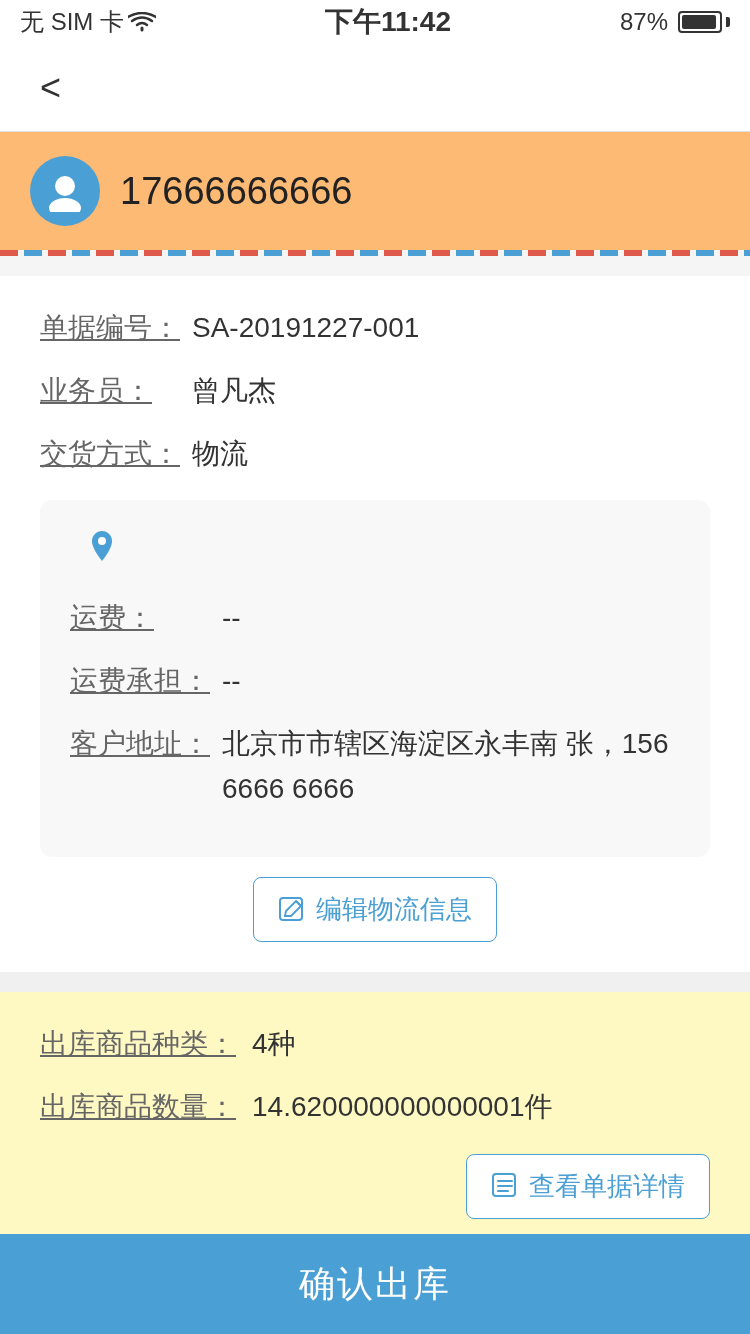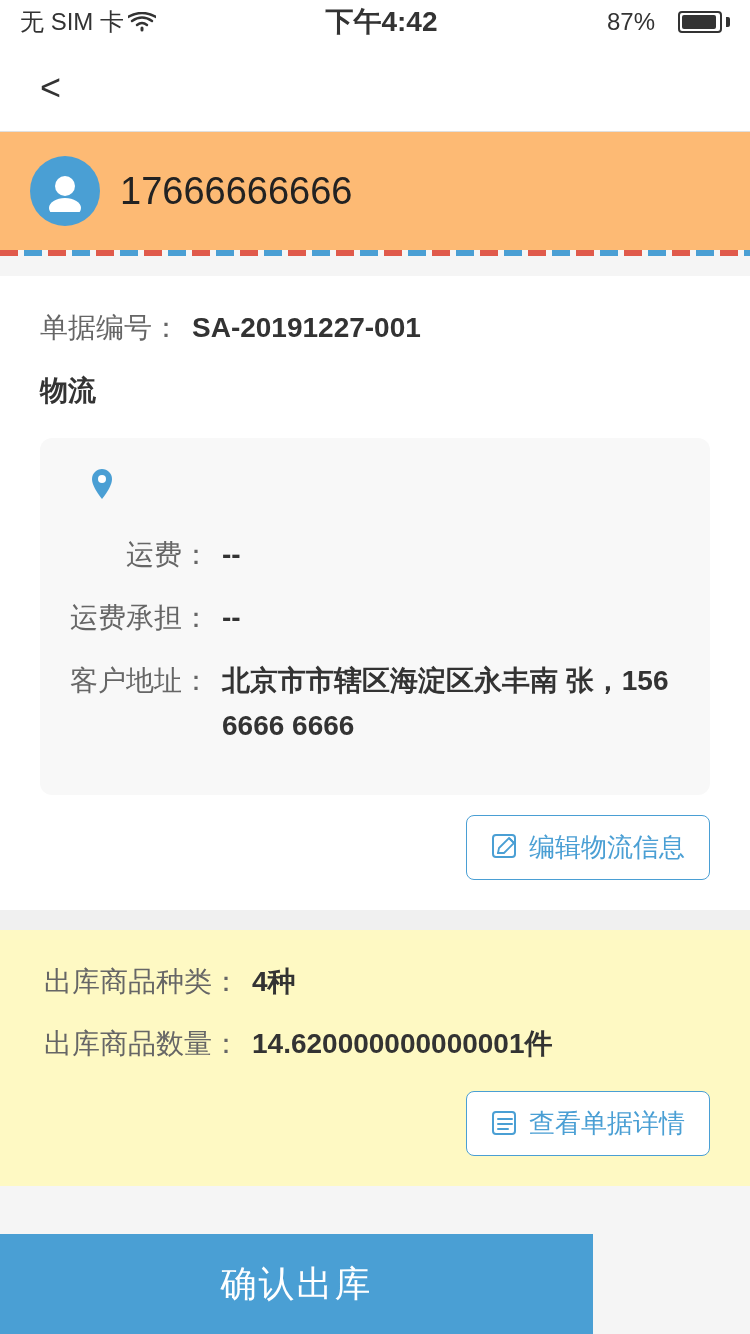--- a/index.html
+++ b/index.html
@@ -26,21 +26,21 @@
     }
     .status-left {
       display: flex;
       align-items: center;
       gap: 4px;
       font-size: 24px;
     }
     .status-right {
       display: flex;
       align-items: center;
-      gap: 23px;
+      gap: 10px;
       font-size: 24px;
     }
     .wifi-icon {
       width: 28px;
       height: 20px;
     }
     .battery-bar {
       display: inline-flex;
       align-items: center;
       gap: 4px;
@@ -139,29 +139,29 @@
     .info-row {
       display: flex;
       align-items: flex-start;
       margin-bottom: 18px;
       line-height: 1.6;
     }
     .info-label {
       color: #666;
       font-size: 28px;
       min-width: 140px;
-      text-align: right;
+      text-align: left;
       margin-right: 12px;
       flex-shrink: 0;
+      text-decoration: underline;
     }
     .info-value {
       color: #333;
       font-size: 28px;
       flex: 1;
-      font-weight: bold;
     }
     .info-value.blue {
       color: #4a9fd4;
     }
 
     
     .logistics-card {
       background: #f8f8f8;
       border-radius: 12px;
       padding: 28px 30px;
@@ -170,21 +170,21 @@
 
     .location-icon {
       display: inline-block;
       margin-left: 14px;
       vertical-align: middle;
     }
 
     
     .edit-btn-row {
       display: flex;
-      justify-content: flex-end;
+      justify-content: center;
       margin-top: 20px;
     }
     .edit-btn {
       border: 1.5px solid #4a9fd4;
       border-radius: 8px;
       padding: 14px 24px;
       color: #4a9fd4;
       font-size: 26px;
       display: flex;
       align-items: center;
@@ -229,21 +229,21 @@
       flex: 1;
       background: #f5f5f5;
       min-height: 200px;
     }
 
     
     .confirm-btn {
       position: fixed;
       bottom: 0;
       left: 0;
-      width: 593px;
+      width: 750px;
       height: 100px;
       background: #4a9fd4;
       color: #fff;
       font-size: 36px;
       font-weight: 500;
       display: flex;
       align-items: center;
       justify-content: center;
       cursor: pointer;
       letter-spacing: 2px;
@@ -261,21 +261,21 @@
   <div class="status-bar">
     <div class="status-left">
       <span>无 SIM 卡</span>
       <svg class="wifi-icon" viewBox="0 0 28 20" fill="none" xmlns="http://www.w3.org/2000/svg">
         <path d="M14 16 Q14 18 14 18" stroke="#333" stroke-width="3" stroke-linecap="round"></path>
         <path d="M9 13 Q14 9 19 13" stroke="#333" stroke-width="2.5" stroke-linecap="round" fill="none"></path>
         <path d="M4 9 Q14 2 24 9" stroke="#333" stroke-width="2.5" stroke-linecap="round" fill="none"></path>
         <path d="M0 5 Q14 -3 28 5" stroke="#333" stroke-width="2.5" stroke-linecap="round" fill="none"></path>
       </svg>
     </div>
-    <div class="status-center" style="font-size:28px;font-weight:600;">下午4:42</div>
+    <div class="status-center" style="font-size:28px;font-weight:600;">下午11:42</div>
     <div class="status-right">
       <span>87%</span>
       <div class="battery-bar">
         <div class="battery-rect">
           <div class="battery-fill"></div>
         </div>
         <div class="battery-tip"></div>
       </div>
     </div>
   </div>
@@ -295,20 +295,25 @@
   </div>
 
   <div class="dashed-divider"></div>
 
   <div class="section-white">
     <div class="info-row">
       <span class="info-label">单据编号：</span>
       <span class="info-value">SA-20191227-001</span>
     </div>
     <div class="info-row">
+      <span class="info-label">业务员：</span>
+      <span class="info-value">曾凡杰</span>
+    </div>
+    <div class="info-row">
+      <span class="info-label">交货方式：</span>
       <span class="info-value">物流</span>
     </div>
 
     <div class="logistics-card">
       <div class="info-row">
         <span class="info-value blue">
           <span class="location-icon">
             <svg width="36" height="36" viewBox="0 0 36 36" fill="none" xmlns="http://www.w3.org/2000/svg">
               <path d="M18 3C12.477 3 8 7.477 8 13c0 8.25 10 20 10 20s10-11.75 10-20c0-5.523-4.477-10-10-10z" fill="#4a9fd4"></path>
               <circle cx="18" cy="13" r="4" fill="#fff"></circle>

